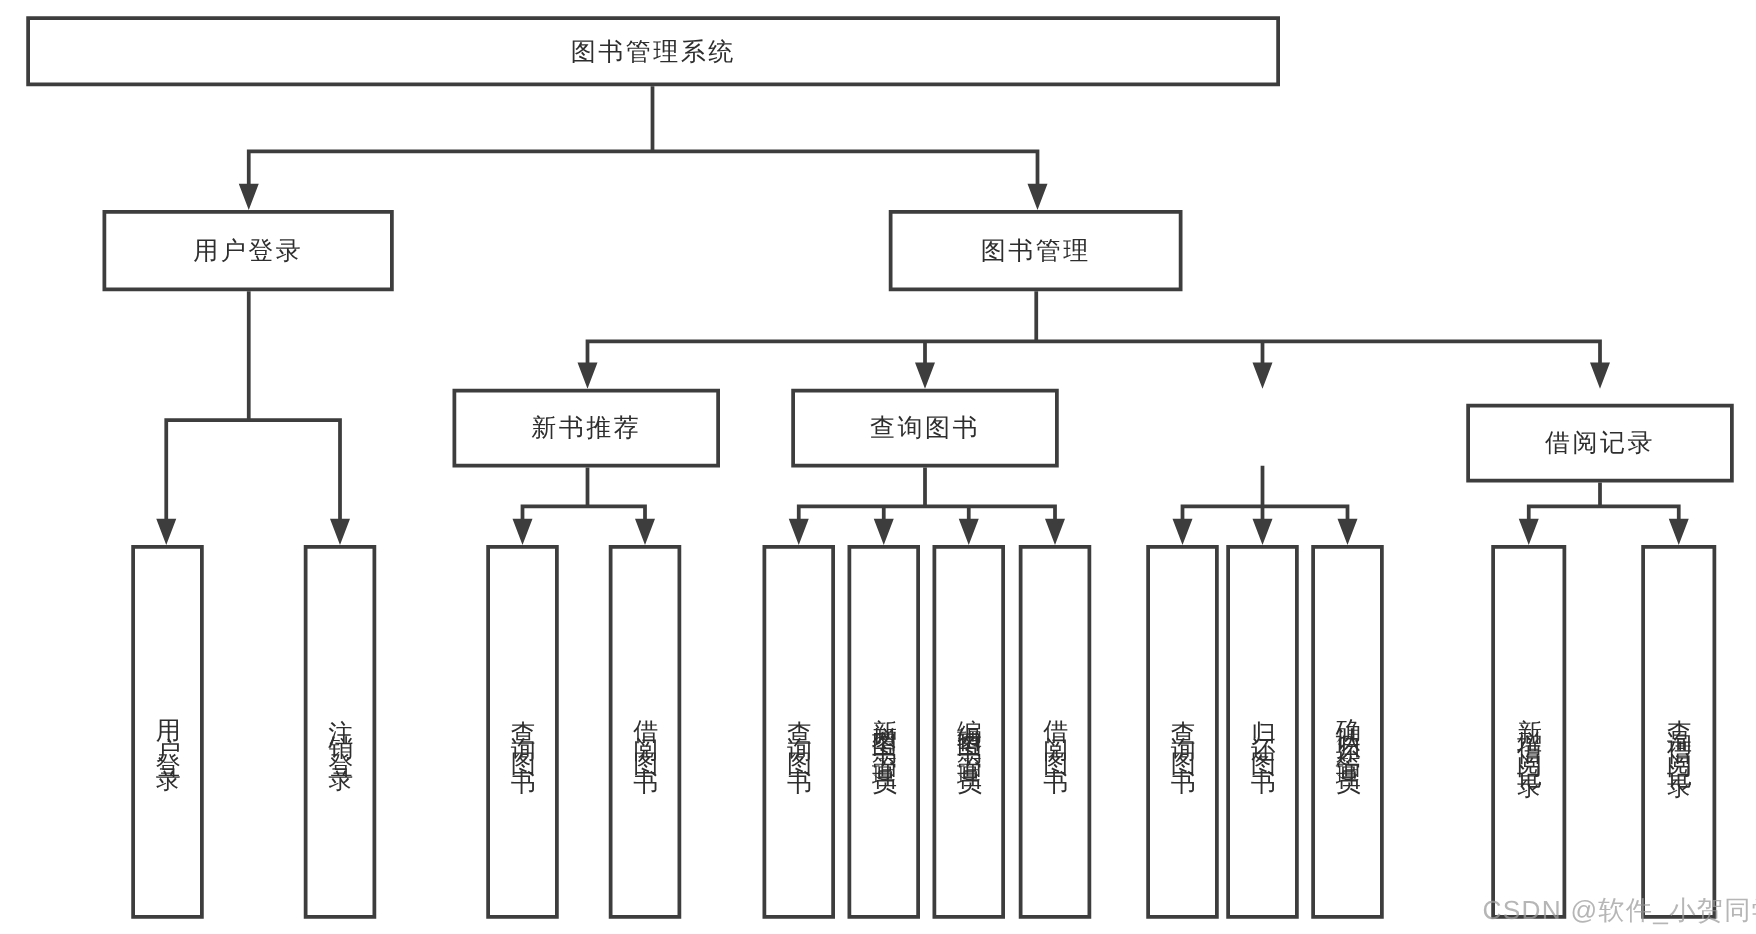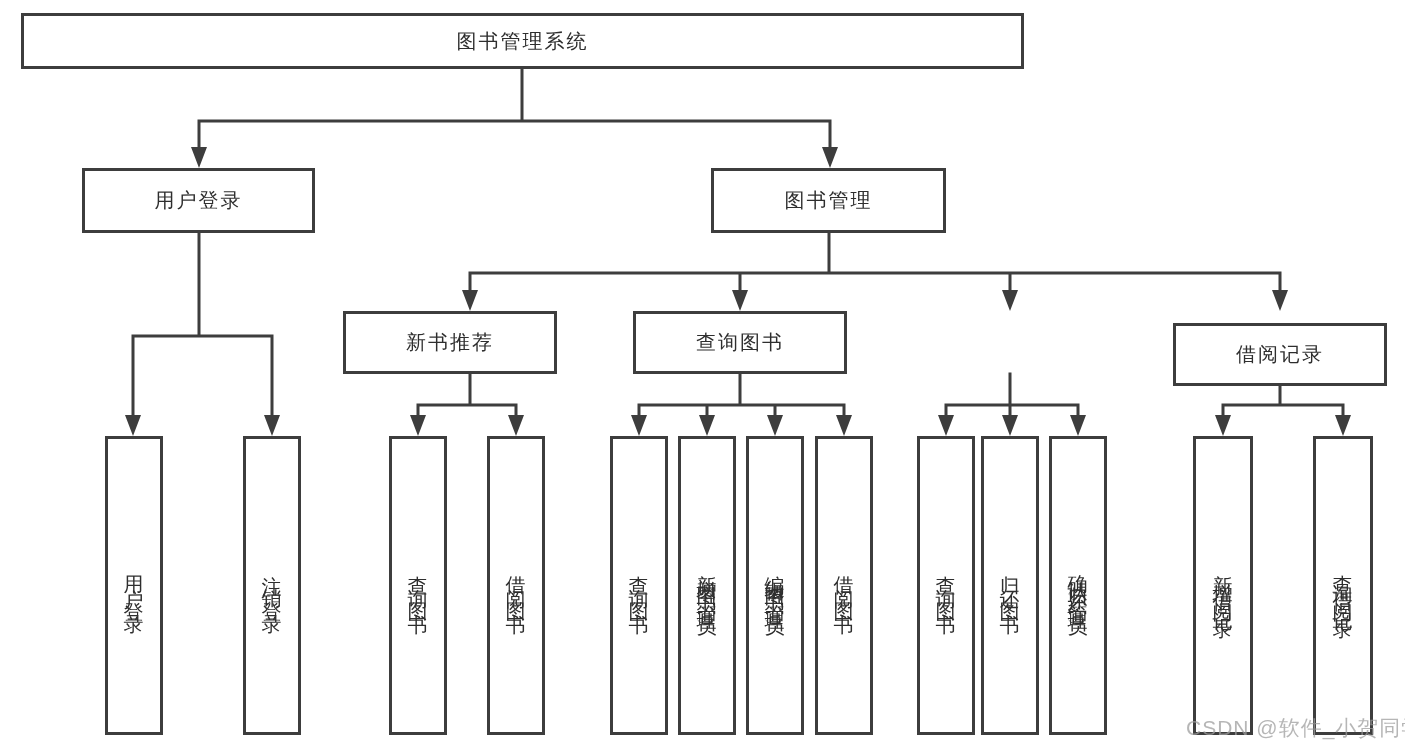--- a/index.html
+++ b/index.html
@@ -41,21 +41,21 @@
     line-height: 1;
     white-space: nowrap;
   }
   .node.v.mid .label   { letter-spacing: 9px; }
   .node.v.dense .label { letter-spacing: 6px; }
 
   
   #n-root           { left: 21px;   top: 13px;  width: 1003px; height: 56px; }
   #n-user-login     { left: 82px;   top: 168px; width: 233px;  height: 65px; }
   #n-book-mgmt      { left: 711px;  top: 168px; width: 235px;  height: 65px; }
-  #n-new-book-rec   { left: 343px;  top: 311px; width: 214px;  height: 63px; }
+  #n-new-book-rec   { left: 362px;  top: 311px; width: 214px;  height: 63px; }
   #n-book-borrow    { left: 633px;  top: 311px; width: 214px;  height: 63px; }
   #n-current-borrow { left: 903px;  top: 311px; width: 214px;  height: 63px; }
   #n-borrow-record  { left: 1173px; top: 311px; width: 214px;  height: 63px; margin-top: 12px; }
 
   
   .leaf { top: 436px; width: 58px; height: 299px; }
   #l-user-login     { left: 105px; }
   #l-logout         { left: 243px; }
   #l-query-book-1   { left: 389px; }
   #l-borrow-book-1  { left: 487px; }

